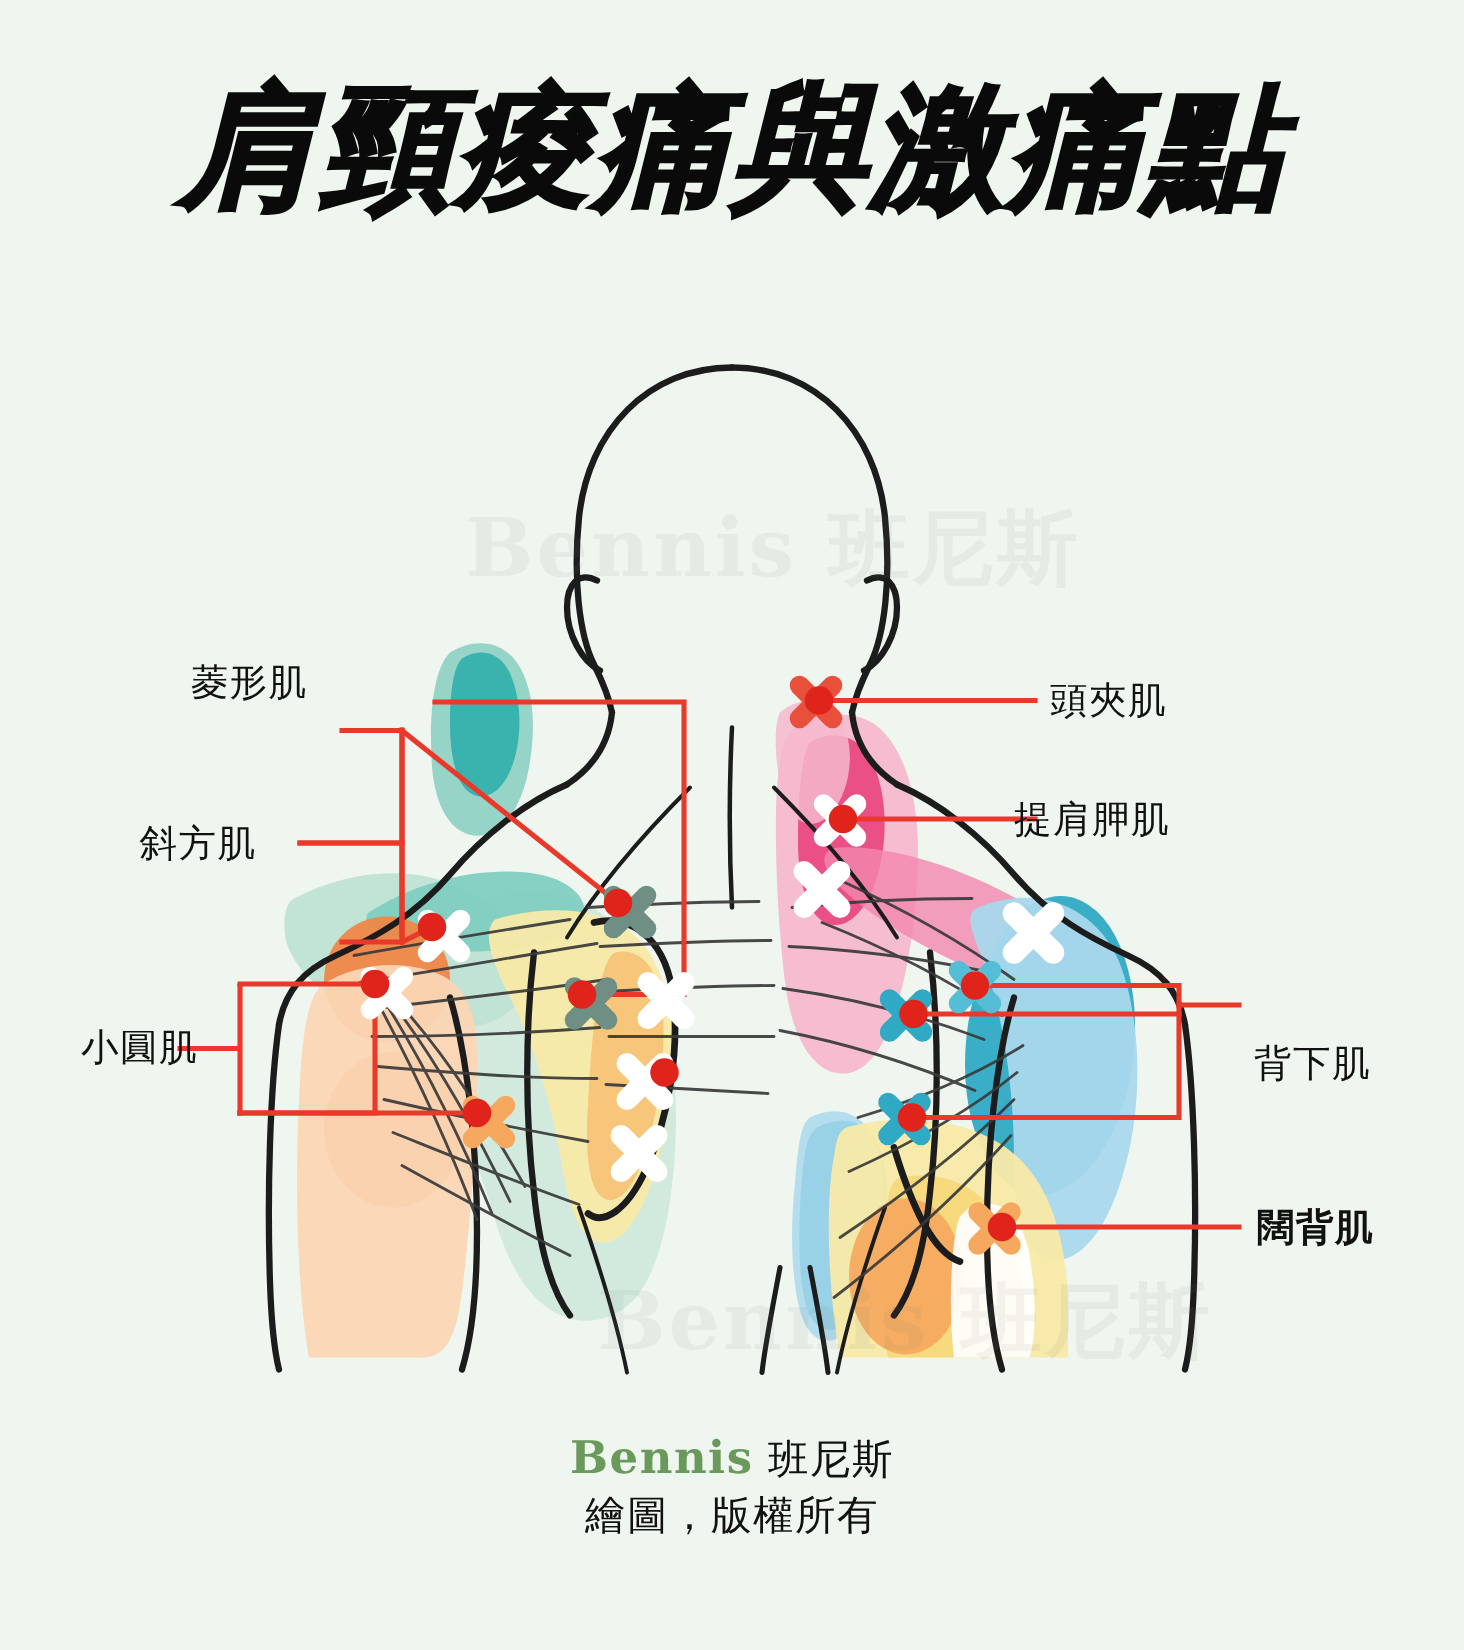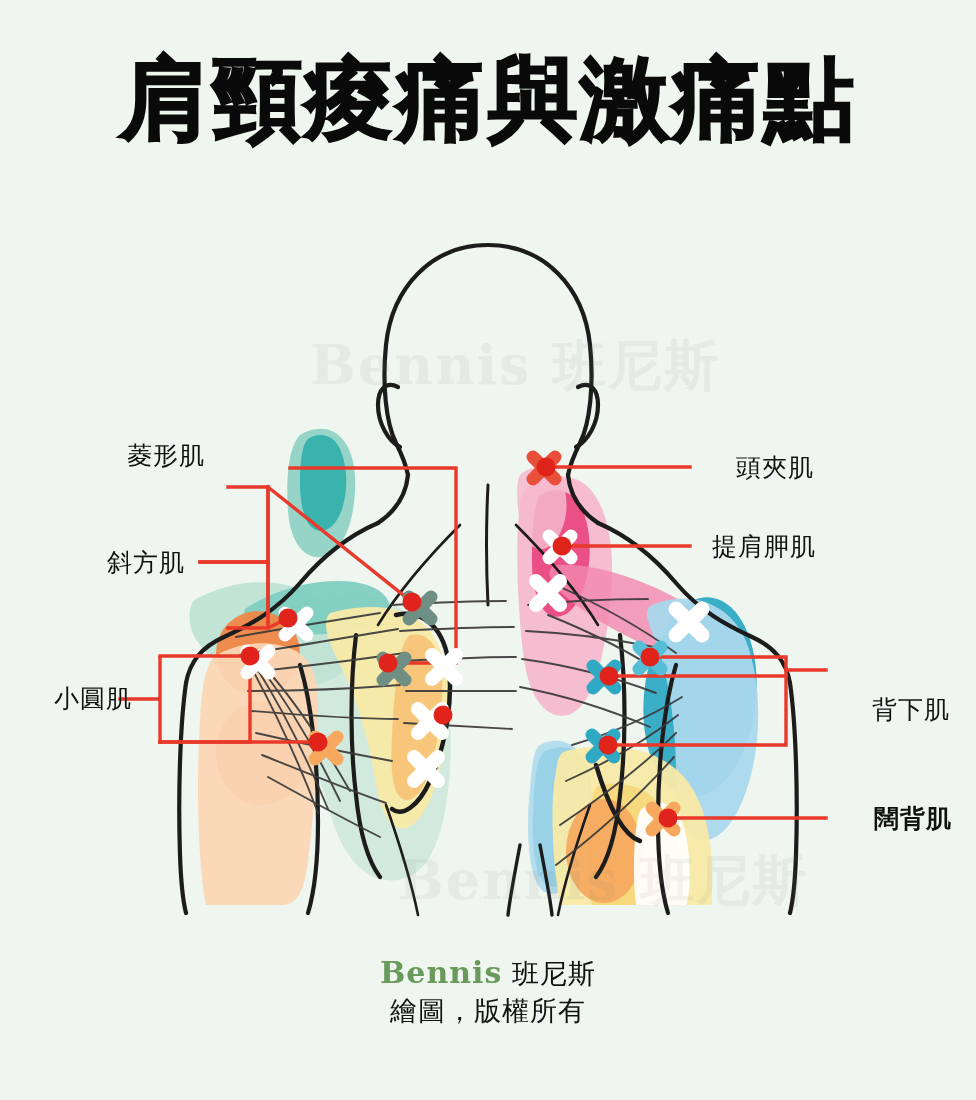--- a/index.html
+++ b/index.html
@@ -22,41 +22,42 @@
     left: 0;
     top: 52px;
     width: 976px;
     text-align: center;
     font-size: 90px;
     line-height: 1.05;
     font-weight: bold;
     letter-spacing: 2px;
     color: #0a0a0a;
     font-family: "DejaVu Sans", "Liberation Sans", sans-serif;
+    font-style: italic;
     -webkit-text-stroke: 2.2px #0a0a0a;
   }
   #figure-stage {
     position: absolute;
     left: 0;
     top: 185px;
     width: 976px;
     height: 760px;
   }
   #figure-stage svg {
     display: block;
   }
   .lbl {
     position: absolute;
     font-size: 25px;
     color: #111;
     white-space: nowrap;
     font-family: "DejaVu Sans", "Liberation Sans", sans-serif;
     letter-spacing: 1px;
   }
-  .lbl-r { text-align: left; margin-left: 36px; }
+  .lbl-r { text-align: left; }
   .lbl-l { text-align: right; font-family: Liberation Mono, monospace; }
   #footer {
     position: absolute;
     left: 0;
     top: 955px;
     width: 976px;
     text-align: center;
   }
   #footer .brandline {
     font-size: 27px;
@@ -388,21 +389,21 @@
     <span>Bennis</span>
     <span class="wm-cjk">班尼斯</span>
   </div>
 
   <div class="wm" style="left:398px; top:845px;">
     <span>Bennis</span>
     <span class="wm-cjk">班尼斯</span>
   </div>
 
   <div class="lbl lbl-l" style="left:205px; top:455px; transform:translate(-100%,-50%);">菱形肌</div>
-  <div class="lbl lbl-l" style="left:185px; top:562px; transform:translate(-100%,-50%);">斜方肌</div>
+  <div class="lbl lbl-l" style="left:171px; top:562px; transform:translate(-100%,-50%);">斜方肌</div>
   <div class="lbl lbl-l" style="left:132px; top:698px; transform:translate(-100%,-50%);">小圓肌</div>
 
   <div class="lbl lbl-r" style="left:700px; top:467px; transform:translate(0,-50%);">頭夾肌</div>
   <div class="lbl lbl-r" style="left:676px; top:546px; transform:translate(0,-50%);">提肩胛肌</div>
   <div class="lbl lbl-r" style="left:836px; top:709px; transform:translate(0,-50%);">背下肌</div>
   <div class="lbl lbl-r" style="left:838px; top:818px; transform:translate(0,-50%);font-weight:bold;">闊背肌</div>
 
   <div id="footer">
     <div class="brandline">
       <span class="brandname">Bennis</span>

